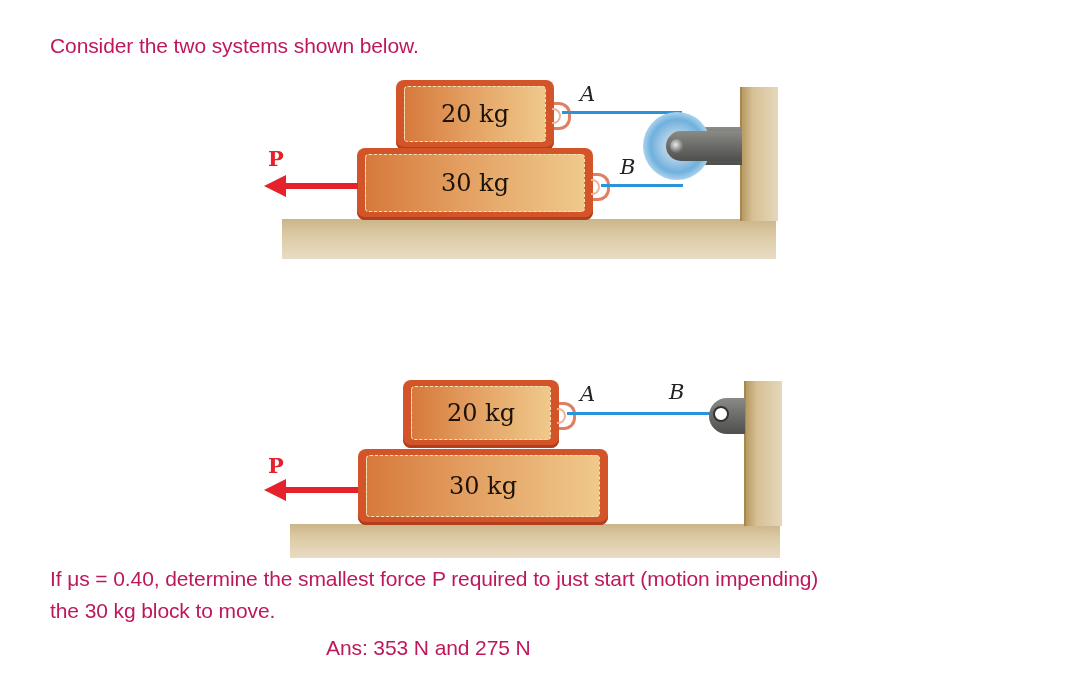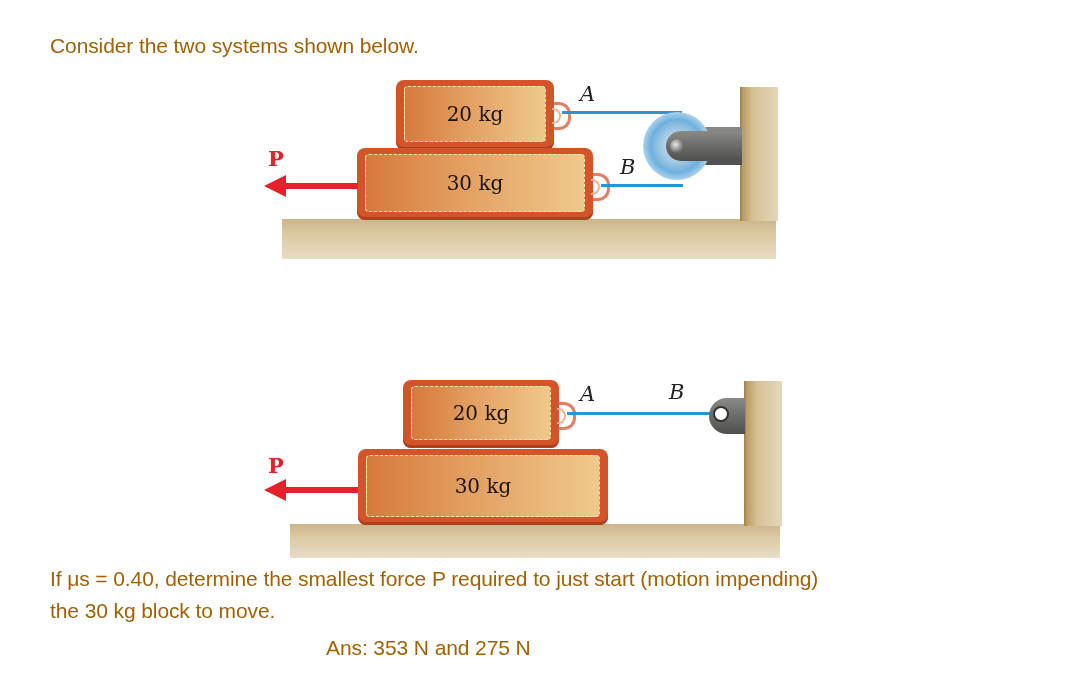--- a/index.html
+++ b/index.html
@@ -1,25 +1,25 @@
 <!DOCTYPE html>
 <html><head>
 <meta charset="utf-8">
 <style>
   html, body { margin:0; padding:0; background:#ffffff; }
   body { width:1072px; height:674px; position:relative; overflow:hidden; font-family:"Liberation Sans", sans-serif; color:#111; }
-  .txt { position:absolute; font-size:21px; color:#a16207; white-space:nowrap; letter-spacing:-0.1px; }
+  .txt { position:absolute; font-size:21px; color:#be185d; white-space:nowrap; letter-spacing:-0.1px; }
   .fig { position:absolute; }
   .ground { position:absolute; background:linear-gradient(180deg,#cbb589 0%, #dccaa4 40%, #e8dcc4 100%); }
   .wall { position:absolute; background:linear-gradient(90deg,#b89a62 0%, #d6c095 30%, #e5d7bb 100%); border-left:2px solid #a8874e; }
   .block { position:absolute; border-radius:8px; background:#d4542a; box-shadow: inset 0 -3px 0 #b13e1d; }
   .block-inner { position:absolute; left:8px; right:8px; top:6px; bottom:8px; border-radius:4px;
      background:linear-gradient(90deg,#d67a3c 0%, #e3a062 45%, #efc98b 100%);
      border:1.5px dashed #f5e2bf; display:flex; align-items:center; justify-content:center; }
-  .block-label { font-family:"DejaVu Serif","Liberation Serif", serif; font-size:20px; color:#1b1209; }
+  .block-label { font-family:"DejaVu Serif","Liberation Serif", serif; font-size:24px; color:#1b1209; }
   .ring { position:absolute; width:14px; height:22px; border:3px solid #dd8064; border-left:none; border-radius:0 12px 12px 0; background:transparent; }
   .ring::after { content:""; position:absolute; left:-2px; top:3px; width:7px; height:12px; border:2px solid #f0b39a; border-left:none; border-radius:0 8px 8px 0; }
   .cable { position:absolute; height:3px; background:#2b93d9; }
   .force-arrow { position:absolute; height:6px; background:#e5212b; }
   .force-arrow::before { content:""; position:absolute; left:-20px; top:-8px; border-right:22px solid #e5212b; border-top:11px solid transparent; border-bottom:11px solid transparent; }
   .plabel { position:absolute; font-family:"DejaVu Serif","Liberation Serif", serif; font-weight:bold; font-size:21px; color:#e5212b; }
   .pt-label { position:absolute; font-family:"DejaVu Serif","Liberation Serif", serif; font-style:italic; font-size:21px; color:#222; }
   .pulley { position:absolute; width:68px; height:68px; border-radius:50%;
      background: radial-gradient(circle, #d9e6ee 0%, #a9cde6 30%, #6fb0dd 55%, #a8d1ec 70%, #cfe4f2 100%); }
   .bracket { position:absolute; background:linear-gradient(180deg,#8a8a86 0%, #6b6b68 50%, #4f4f4d 100%); border-radius:20px 0 0 20px; }

